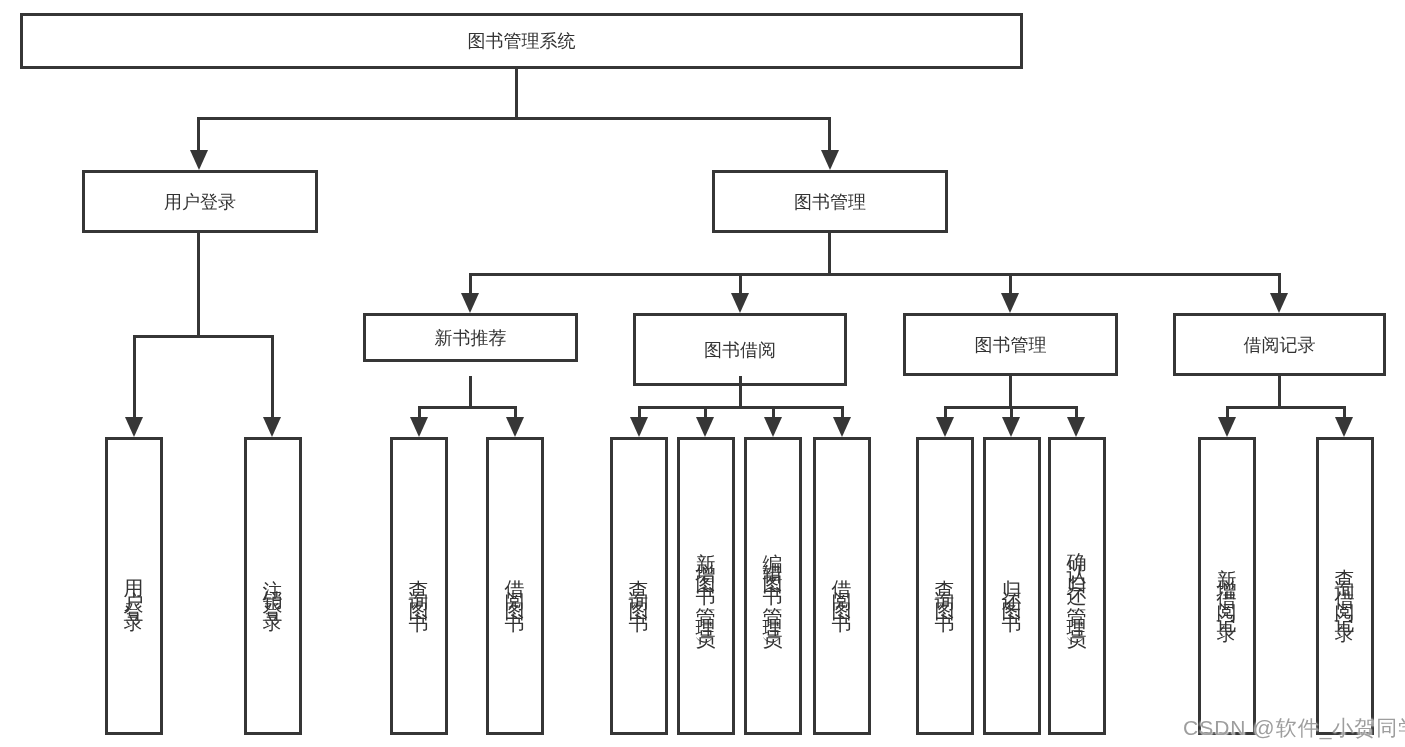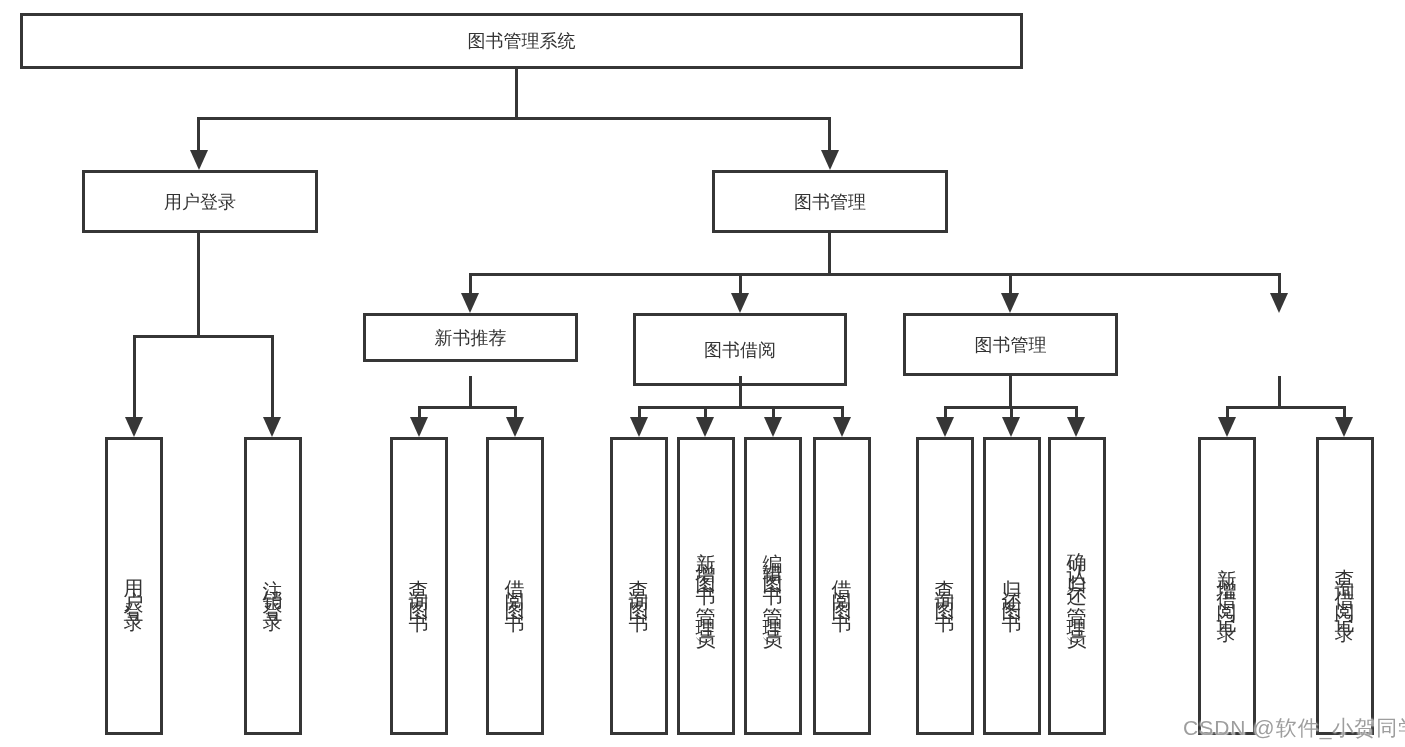--- a/index.html
+++ b/index.html
@@ -52,20 +52,23 @@
   </div>
 
   <div class="hbox" style="left:633px;top:313px;width:214px;height:73px">
     <span class="lbl">图书借阅</span>
   </div>
 
   <div class="hbox" style="left:903px;top:313px;width:215px;height:63px">
     <span class="lbl">图书管理</span>
   </div>
 
+  <div class="hbox" style="left:1173px;top:313px;width:213px;height:63px">
+    <span class="lbl">借阅记录</span>
+  </div>
 
   <div class="vbox" style="left:105px">
     <span class="vlbl">用户登录</span>
   </div>
   <div class="vbox" style="left:244px">
     <span class="vlbl">注销登录</span>
   </div>
 
   <div class="vbox" style="left:390px">
     <span class="vlbl">查询图书</span>

